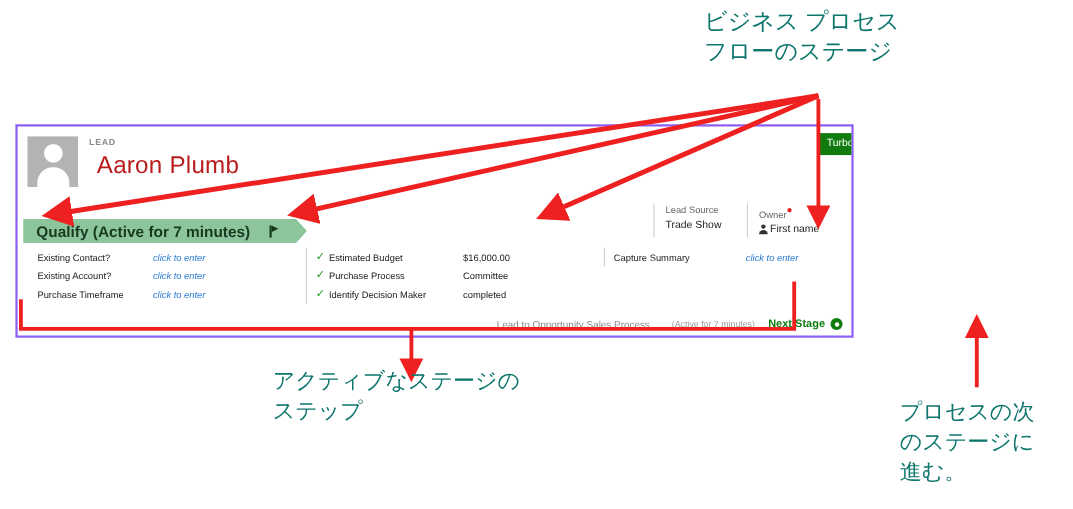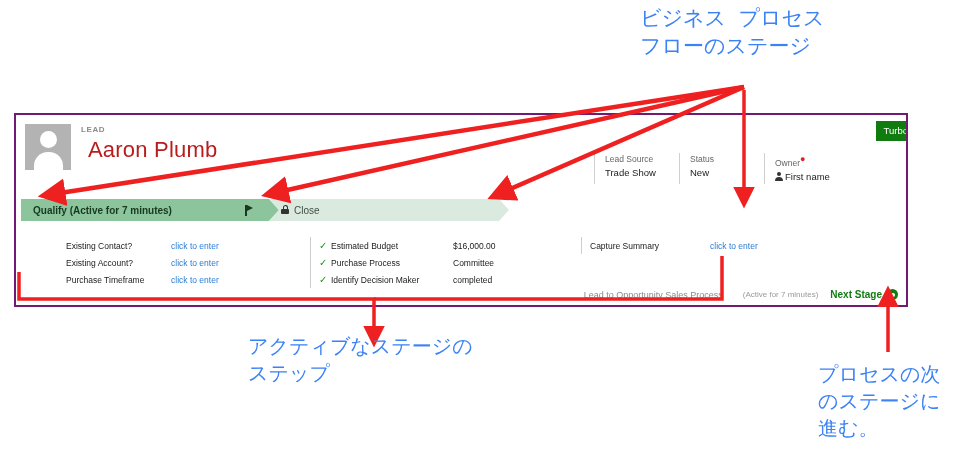--- a/index.html
+++ b/index.html
@@ -12,22 +12,22 @@
     height: 463px;
     position: relative;
     overflow: hidden;
     font-family: "Liberation Sans", "DejaVu Sans", sans-serif;
     color: #000;
   }
 
   
   .annot {
     position: absolute;
-    font-family: Liberation Mono, monospace;
-    color: #3b82f6;
+    font-family: Liberation Sans, sans-serif;
+    color: #0f766e;
     line-height: 1.35;
     white-space: pre-line;
     z-index: 40;
   }
   #annot-top      { left: 640px; top: 6px;   font-size: 21px; }
   #annot-bottom   { left: 248px; top: 334px; font-size: 20px; }
   #annot-next     { left: 818px; top: 362px; font-size: 20px; }
 
   
   #overlay {
@@ -36,24 +36,24 @@
     width: 975px; height: 463px;
     z-index: 35;
     pointer-events: none;
   }
 
   
   #app-frame {
     position: absolute;
     left: 14px;
     top: 113px;
-    width: 894px;
+    width: 762px;
     height: 194px;
     background: #ffffff;
-    border: 2px solid #701a75;
+    border: 2px solid #8b5cf6;
     box-sizing: border-box;
     overflow: hidden;
     z-index: 10;
   }
 
   
   #record-header {
     position: relative;
     height: 84px;
   }
@@ -109,20 +109,21 @@
     position: absolute;
     left: 578px;
     top: 38px;
     display: flex;
   }
   .hfield {
     padding: 0 0 0 10px;
     border-left: 1px solid #d0d0d0;
     margin-right: 12px;
     min-width: 62px;
+    margin-top: 32px;
   }
   .hfield .hlabel {
     font-size: 8.5px;
     color: #666;
     line-height: 13px;
     white-space: nowrap;
   }
   .hfield .hvalue {
     font-size: 9.5px;
     color: #222;
@@ -181,21 +182,21 @@
     right: 0;
     height: 22px;
     display: flex;
   }
   .stage {
     position: relative;
     height: 22px;
     display: flex;
     align-items: center;
     padding-left: 12px;
-    font-size: 10px;
+    font-size: 14px;
     box-sizing: border-box;
   }
   .stage .stage-text { position: relative; z-index: 2; white-space: nowrap; }
   .stage::before {
     content: "";
     position: absolute;
     left: 0; top: 0;
     width: 100%; height: 100%;
     background: var(--stg);
     clip-path: polygon(0 0, calc(100% - 10px) 0, 100% 50%, calc(100% - 10px) 100%, 0 100%, 10px 50%);
@@ -269,22 +270,21 @@
   
   #steps-body {
     position: absolute;
     left: 0;
     top: 110px;
     right: 0;
     height: 58px;
   }
   .step-col {
     position: absolute;
-    top: 12px;
-    margin-left: 32px;
+    top: 0;
   }
   .step-col.divided { border-left: 1px solid #cdcdcd; padding-left: 8px; }
   .step-row {
     display: flex;
     align-items: center;
     height: 17px;
     font-size: 8.5px;
     color: #1b1b1b;
     white-space: nowrap;
   }
@@ -292,20 +292,21 @@
     color: #1a9a1a;
     font-size: 10px;
     width: 12px;
     display: inline-block;
     line-height: 10px;
   }
   .step-name  { display: inline-block; }
   .step-value { display: inline-block; font-size: 8.5px; color: #1b1b1b; }
   .click-link {
     color: #2b7cd3;
+    font-style: italic;
     font-size: 8.5px;
   }
 
   
   #col-qualify  { left: 18px;  width: 230px; }
   #col-qualify  .step-name  { width: 105px; }
   #col-develop  { left: 262px; width: 250px; }
   #col-develop  .step-name  { width: 122px; }
   #col-propose  { left: 533px; width: 240px; }
   #col-propose  .step-name  { width: 120px; }
@@ -395,24 +396,20 @@
     <div id="record-name">Aaron Plumb</div>
 
     <div id="header-fields">
 
       <div class="hfield">
         <div class="hlabel">Lead Source</div>
         <div class="hvalue">Trade Show</div>
       </div>
 
 
-      <div class="hfield">
-        <div class="hlabel">Status</div>
-        <div class="hvalue">New</div>
-      </div>
 
       <div class="hfield">
         <div class="hlabel"><span>Owner</span><span class="req-star">●</span></div>
         <div class="hvalue owner-value">
           <span class="person-glyph"></span>
           <span>First name</span>
         </div>
       </div>
     </div>
 
@@ -421,24 +418,20 @@
 
   <div id="stage-bar">
 
     <div class="stage active first" style="width:258px">
       <span class="stage-text">Qualify (Active for 7 minutes)</span>
       <span class="stage-flag"></span>
     </div>
 
 
 
-    <div class="stage locked" style="width:240px;margin-left:-10px">
-      <span class="stage-icon lock-glyph"></span>
-      <span class="stage-text">Close</span>
-    </div>
   </div>
 
   <div id="steps-body">
 
     <div class="step-col" id="col-qualify">
       <div class="step-row">
         <span class="step-name">Existing Contact?</span>
         <span class="click-link">click to enter</span>
       </div>
       <div class="step-row">

